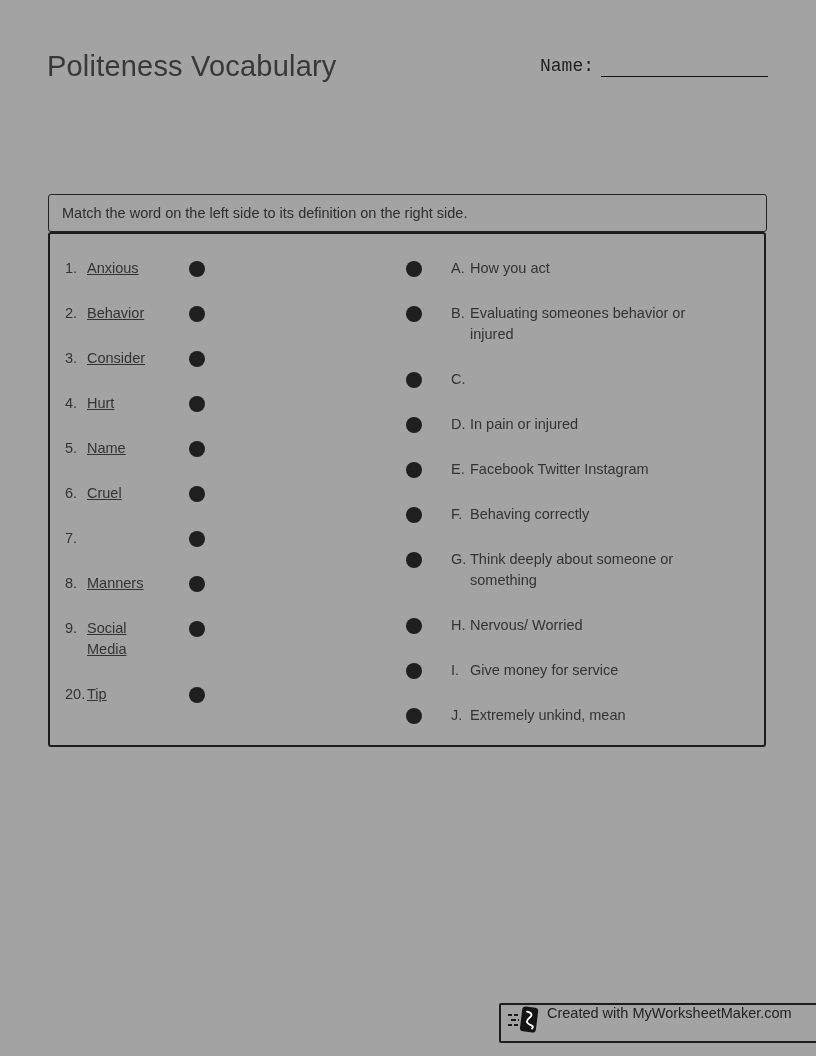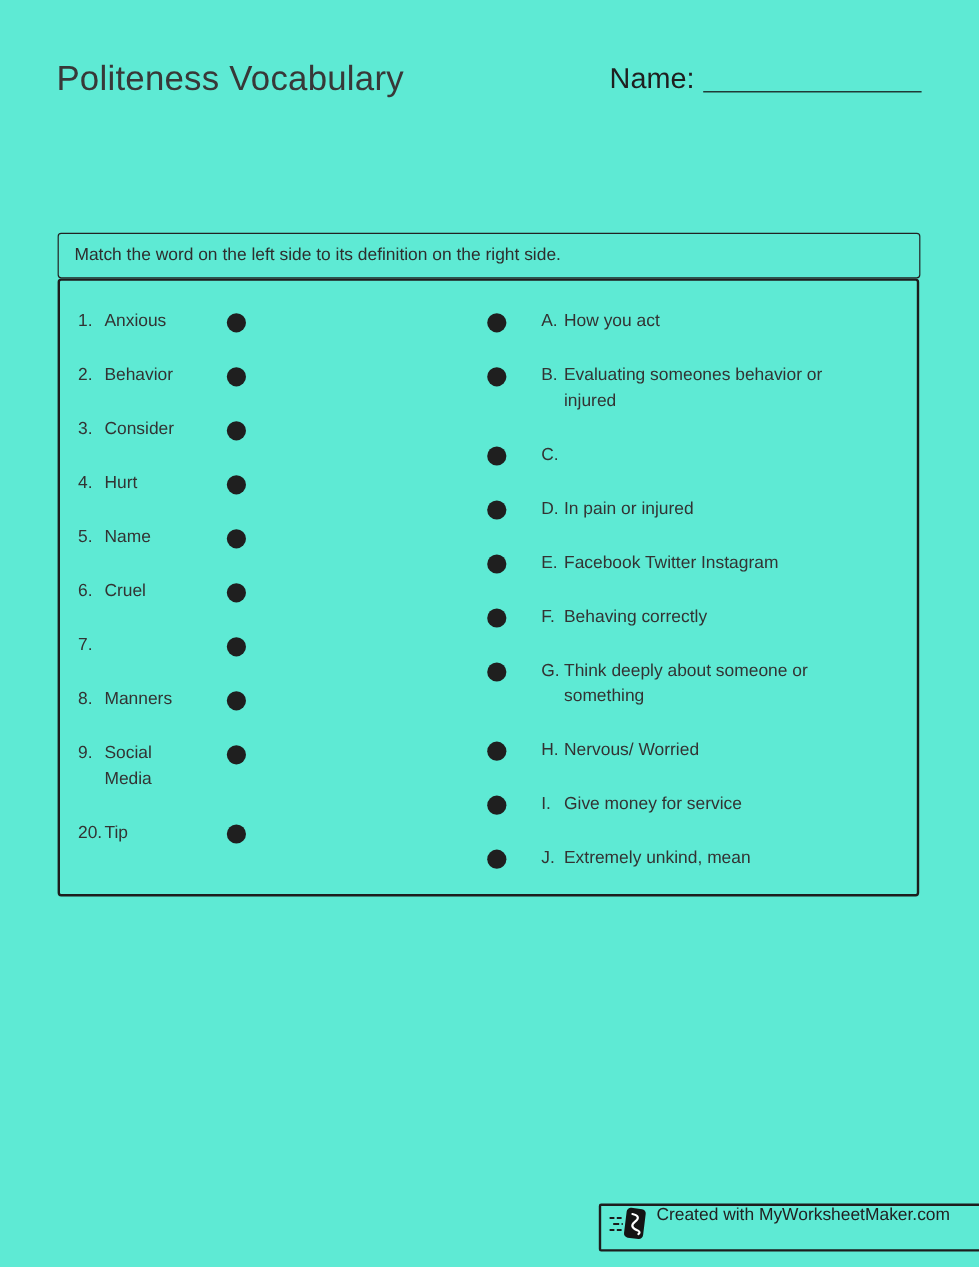--- a/index.html
+++ b/index.html
@@ -1,21 +1,21 @@
 <!DOCTYPE html>
 <html><head>
 <meta charset="utf-8">
 <style>
   * { margin: 0; padding: 0; box-sizing: border-box; }
   html, body { background: #ffffff; }
   .page {
     position: relative;
     width: 816px;
     height: 1056px;
-    background: #5eead4;
+    background: #a3a3a3;
     font-family: "Liberation Sans", sans-serif;
     color: #333333;
     overflow: hidden;
   }
 
   
   .title {
     position: absolute;
     left: 47px;
     top: 50px;
@@ -31,24 +31,25 @@
     width: 260px;
   }
   .field-row {
     display: flex;
     align-items: flex-end;
     justify-content: flex-end;
     height: 27px;
     margin-bottom: 11px;
   }
   .field-label {
-    font-family: Liberation Sans, sans-serif;
-    font-size: 24px;
+    font-family: Liberation Mono, monospace;
+    font-size: 18px;
     color: #1f1f1f;
     line-height: 22px;
+    margin-left: 32px;
   }
   .field-line {
     width: 188px;
     height: 24px;
     margin-left: 7px;
     border-bottom: 1.5px solid #111111;
   }
 
   
   .instruction-box {
@@ -84,21 +85,21 @@
 
   .m-item { display: flex; align-items: flex-start; margin-bottom: 24px; }
   .w-text {
     flex: 0 0 86px;
     display: flex;
     font-size: 14.5px;
     line-height: 21px;
     color: #333333;
   }
   .w-num { flex: 0 0 22px; }
-  .w-word { flex: 1 1 auto; }
+  .w-word { flex: 1 1 auto; text-decoration: underline; }
   .dot {
     flex: 0 0 16px;
     width: 16px;
     height: 16px;
     border-radius: 50%;
     background: #1f1f1f;
     margin-top: 3px;
   }
   .m-item .dot { margin-left: 38px; }
 

